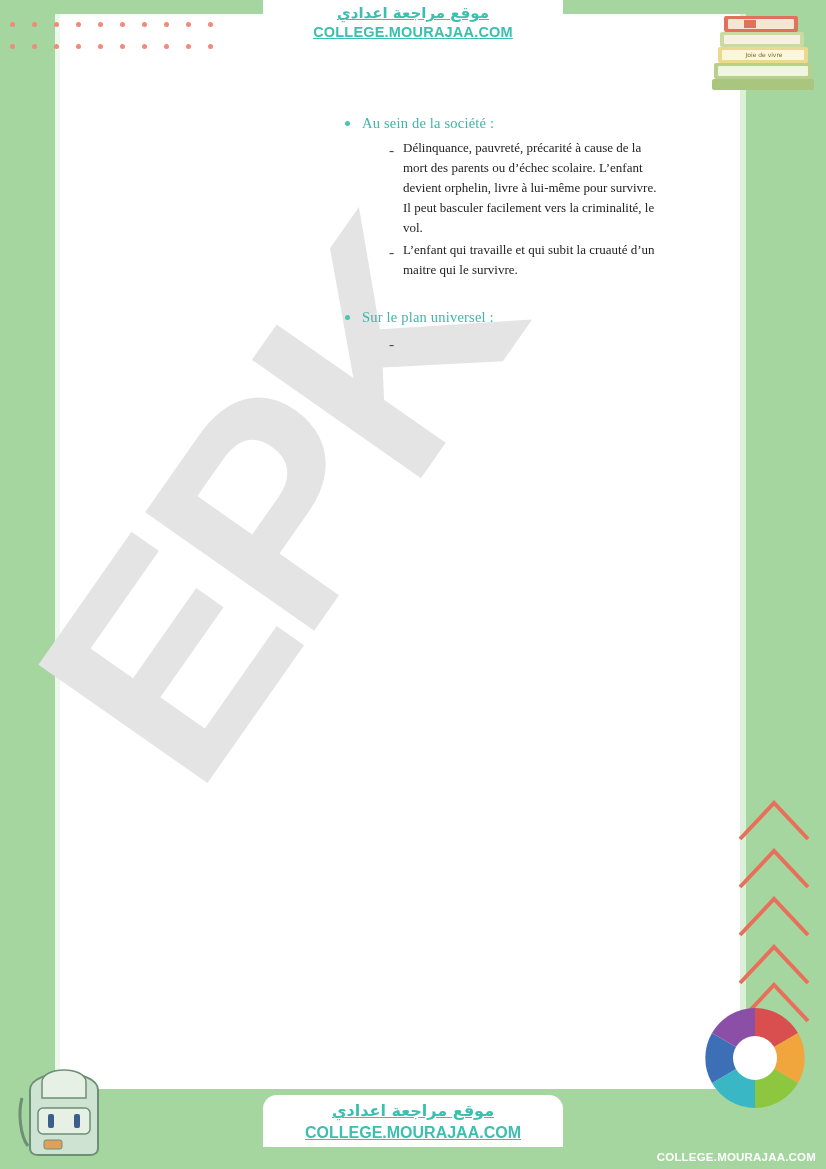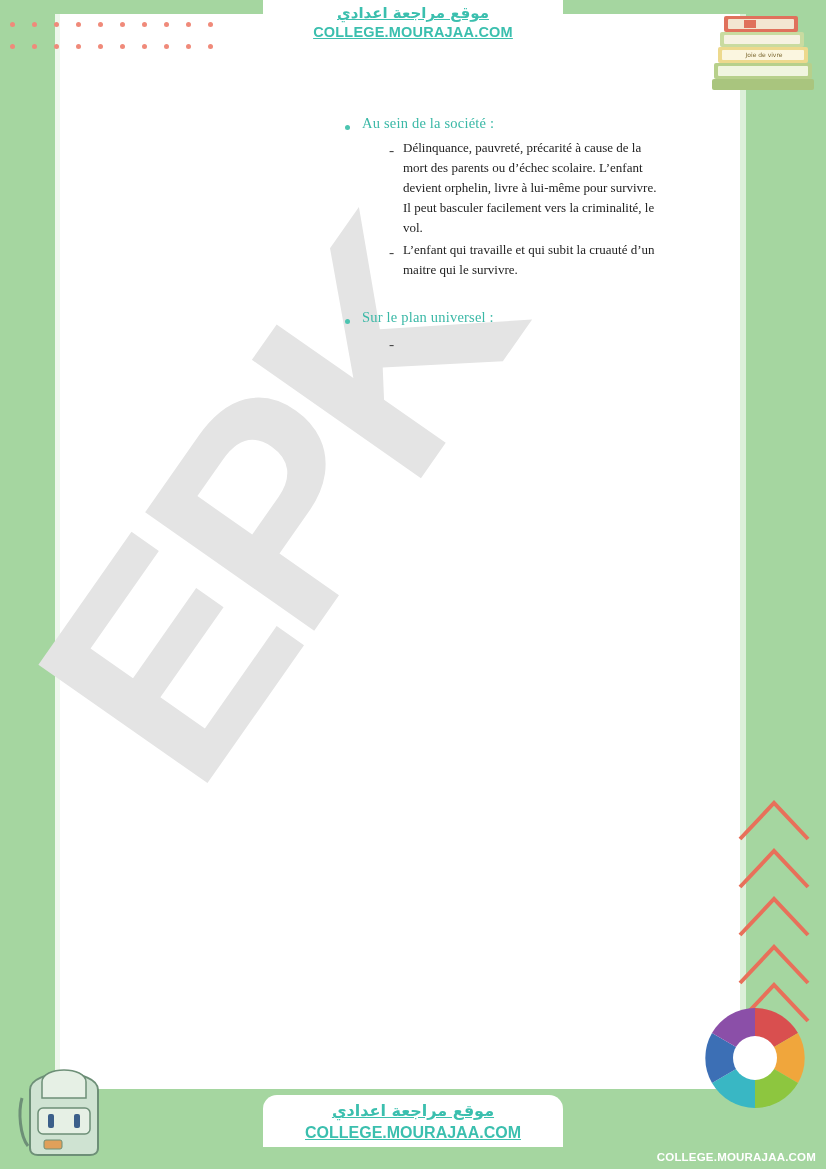--- a/index.html
+++ b/index.html
@@ -171,21 +171,21 @@
   
   .content {
     position: absolute;
     left: 345px; top: 112px;
     width: 345px;
     z-index: 4;
   }
   .section { margin-bottom: 6px; }
   .section-head {
     display: flex;
-    align-items: center;
+    align-items: flex-start;
     margin-bottom: 4px;
   }
   .bullet-dot {
     width: 5px; height: 5px;
     border-radius: 50%;
     background: #4cc4b0;
     margin: 9px 12px 0 0;
     flex: none;
   }
   .section-title {

